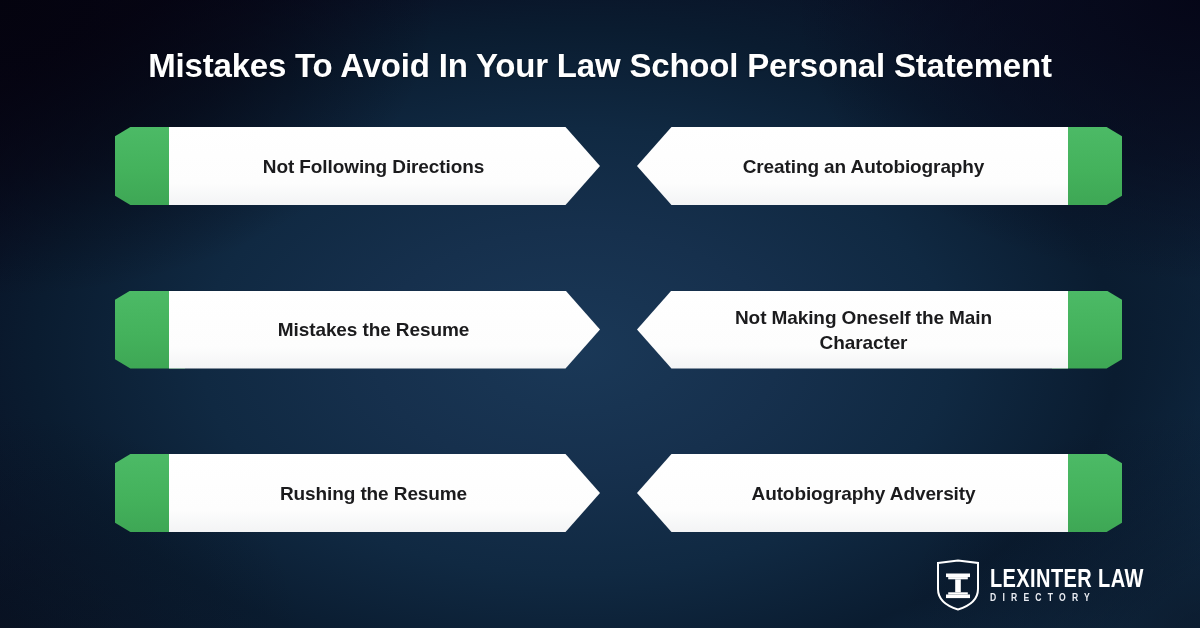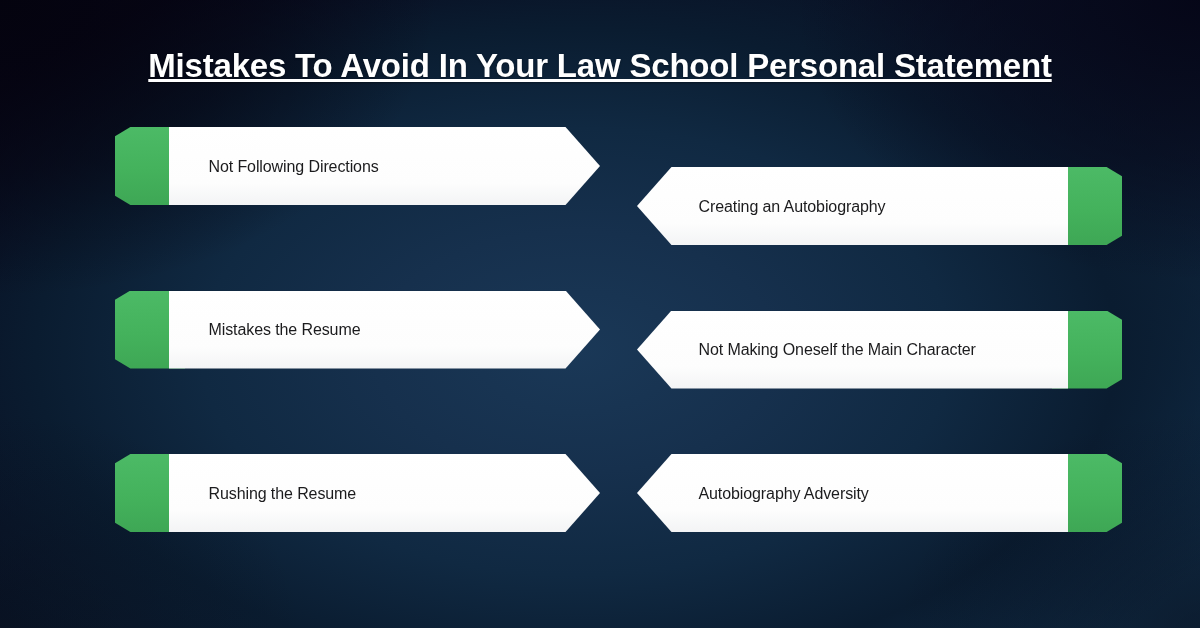--- a/index.html
+++ b/index.html
@@ -44,21 +44,20 @@
     left: 0;
     width: 1200px;
     text-align: center;
     color: #ffffff;
     font-size: 33px;
     font-weight: bold;
     letter-spacing: -0.2px;
     line-height: 44px;
     z-index: 5;
     text-shadow: 0 1px 2px rgba(0,0,0,0.35);
-    text-decoration: underline;
   }
 
   
   .columns {
     position: absolute;
     top: 127px;
     left: 0;
     width: 1200px;
     height: 405px;
     z-index: 4;
@@ -110,30 +109,29 @@
     filter: drop-shadow(0 4px 5px rgba(0,0,0,0.38));
   }
   .banner.is-right .plaque {
     margin-left: 0;
     margin-right: -16px;
     clip-path: polygon(8% 0%, 100% 0%, 100% 100%, 8% 100%, 0% 50%);
   }
 
   .banner.is-right {
     flex-direction: row-reverse;
-    margin-top: 40px;
   }
 
   .plaque-label {
     display: block;
     width: 330px;
-    text-align: left;
+    text-align: center;
     color: #1b1b1d;
-    font-size: 16px;
-    font-weight: normal;
+    font-size: 19px;
+    font-weight: bold;
     line-height: 25px;
     letter-spacing: -0.1px;
     padding-right: 22px;
   }
   .banner.is-right .plaque-label {
     padding-right: 0;
     padding-left: 22px;
   }
 
   
@@ -235,14 +233,28 @@
         <div class="cap"></div>
         <div class="plaque">
           <span class="plaque-label">Autobiography Adversity</span>
         </div>
       </div>
 
     </div>
 
   </div>
 
+  <div class="logo">
+    <svg class="logo-shield" viewBox="0 0 46 52">
+      <path d="M3 4 L23 1.5 L43 4 L43 30 C43 40.5 34.5 47 23 50.5 C11.5 47 3 40.5 3 30 Z" fill="none" stroke="#ffffff" stroke-width="2"></path>
+      <rect x="11" y="14.5" width="24" height="3.6" fill="#ffffff"></rect>
+      <rect x="13.2" y="18.1" width="19.6" height="2.2" fill="#ffffff"></rect>
+      <rect x="20.2" y="20.3" width="5.6" height="13" fill="#ffffff"></rect>
+      <rect x="13.2" y="33.3" width="19.6" height="2.2" fill="#ffffff"></rect>
+      <rect x="11" y="35.5" width="24" height="3.6" fill="#ffffff"></rect>
+    </svg>
+    <div class="logo-text">
+      <span class="logo-primary">LEXINTER LAW</span>
+      <span class="logo-secondary">DIRECTORY</span>
+    </div>
+  </div>
 
 </div>
 
 </body></html>

